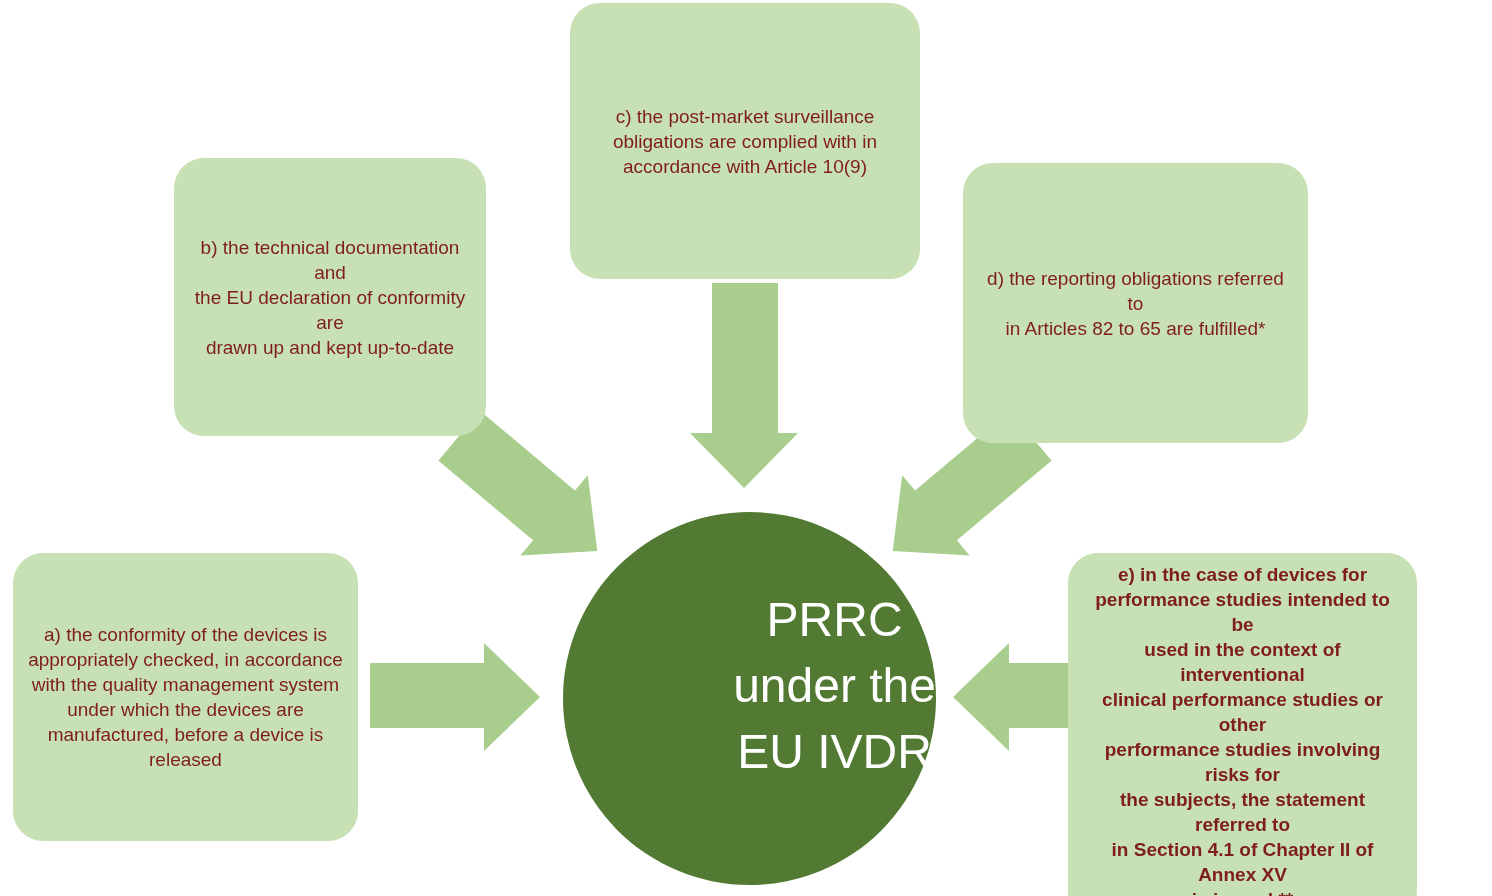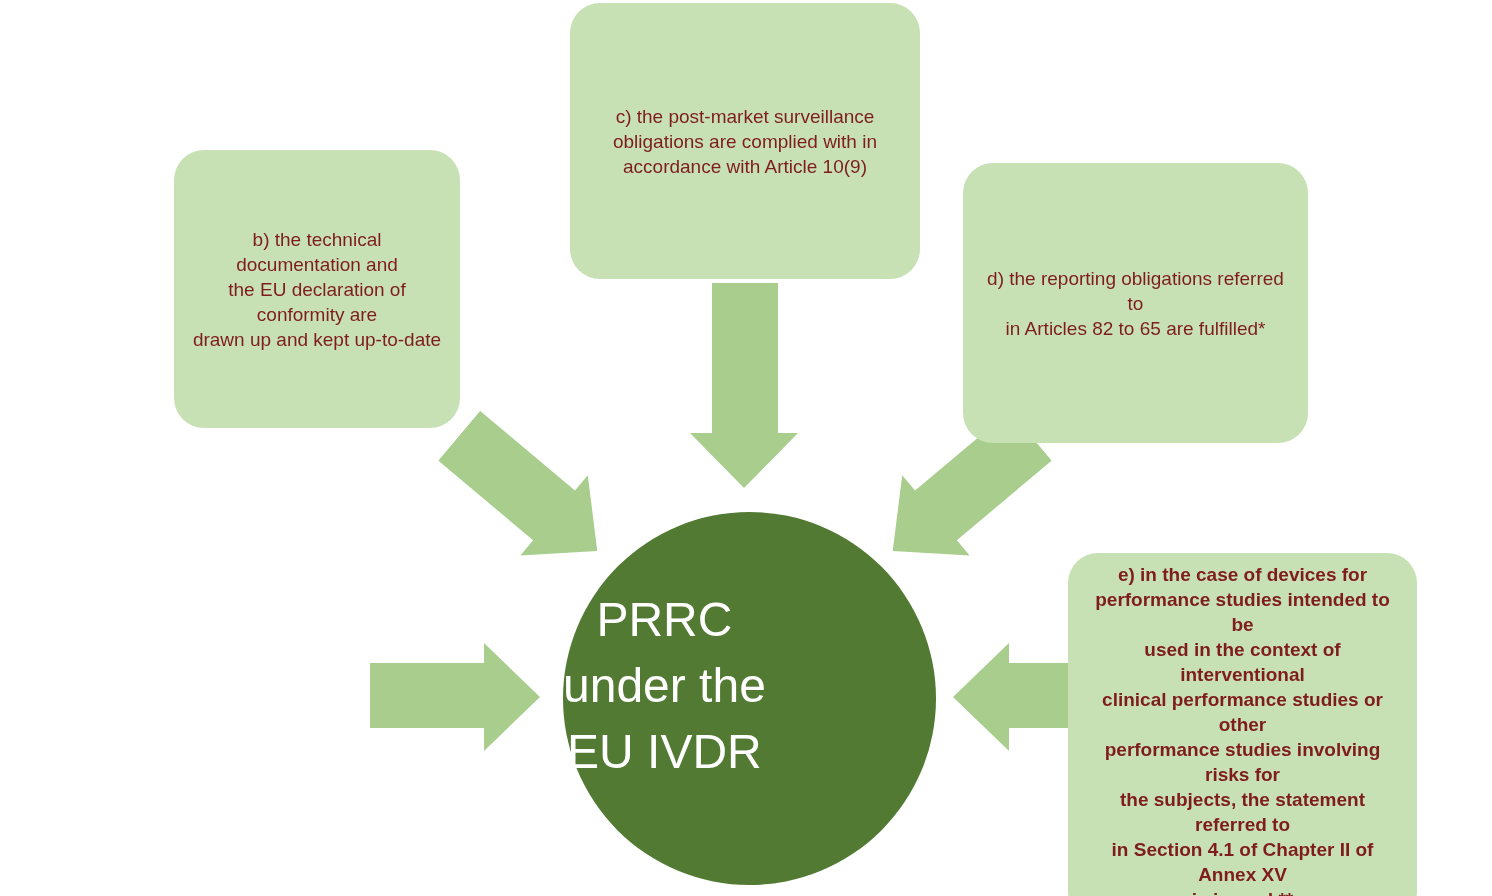--- a/index.html
+++ b/index.html
@@ -35,21 +35,21 @@
   .circle {
     position: absolute;
     left: 563px;
     top: 512px;
     width: 373px;
     height: 373px;
     border-radius: 50%;
     background: #527a33;
     display: flex;
     align-items: center;
-    justify-content: flex-start;
+    justify-content: flex-end;
     text-align: center;
     color: #ffffff;
     font-size: 48px;
     line-height: 66px;
     z-index: 2;
   }
   .circle .circle-text {
     white-space: pre-line;
     margin-top: -26px;
   }
@@ -93,36 +93,44 @@
   }
   .arrow-diag-right {
     left: 872px;
     top: 441px;
     width: 180px;
     height: 105px;
     clip-path: polygon(180px 20px, 56px 20px, 56px 0, 0 52px, 56px 105px, 56px 85px, 180px 85px);
     transform: rotate(-40deg);
   }
   .box-a { left: 13px;   top: 553px; width: 345px; height: 288px; }
-  .box-b { left: 174px;  top: 150px; width: 286px; height: 278px; }
+  .box-b { left: 174px;  top: 158px; width: 312px; height: 278px; }
   .box-c { left: 570px;  top: 3px;   width: 350px; height: 276px; }
   .box-d { left: 963px;  top: 163px; width: 345px; height: 280px; }
   .box-e { left: 1068px; top: 553px; width: 349px; height: 368px; font-weight: bold; }
 </style>
 </head>
 <body>
 
 <div class="canvas">
 
   <div class="arrow arrow-right"></div>
   <div class="arrow arrow-diag-left"></div>
   <div class="arrow arrow-down"></div>
   <div class="arrow arrow-diag-right"></div>
   <div class="arrow arrow-left"></div>
 
+  <div class="box box-a">
+    <div class="box-text">a) the conformity of the devices is
+appropriately checked, in accordance
+with the quality management system
+under which the devices are
+manufactured, before a device is
+released</div>
+  </div>
 
   <div class="box box-b">
     <div class="box-text">b) the technical documentation and
 the EU declaration of conformity are
 drawn up and kept up-to-date</div>
   </div>
 
   <div class="box box-c">
     <div class="box-text">c) the post-market surveillance
 obligations are complied with in

